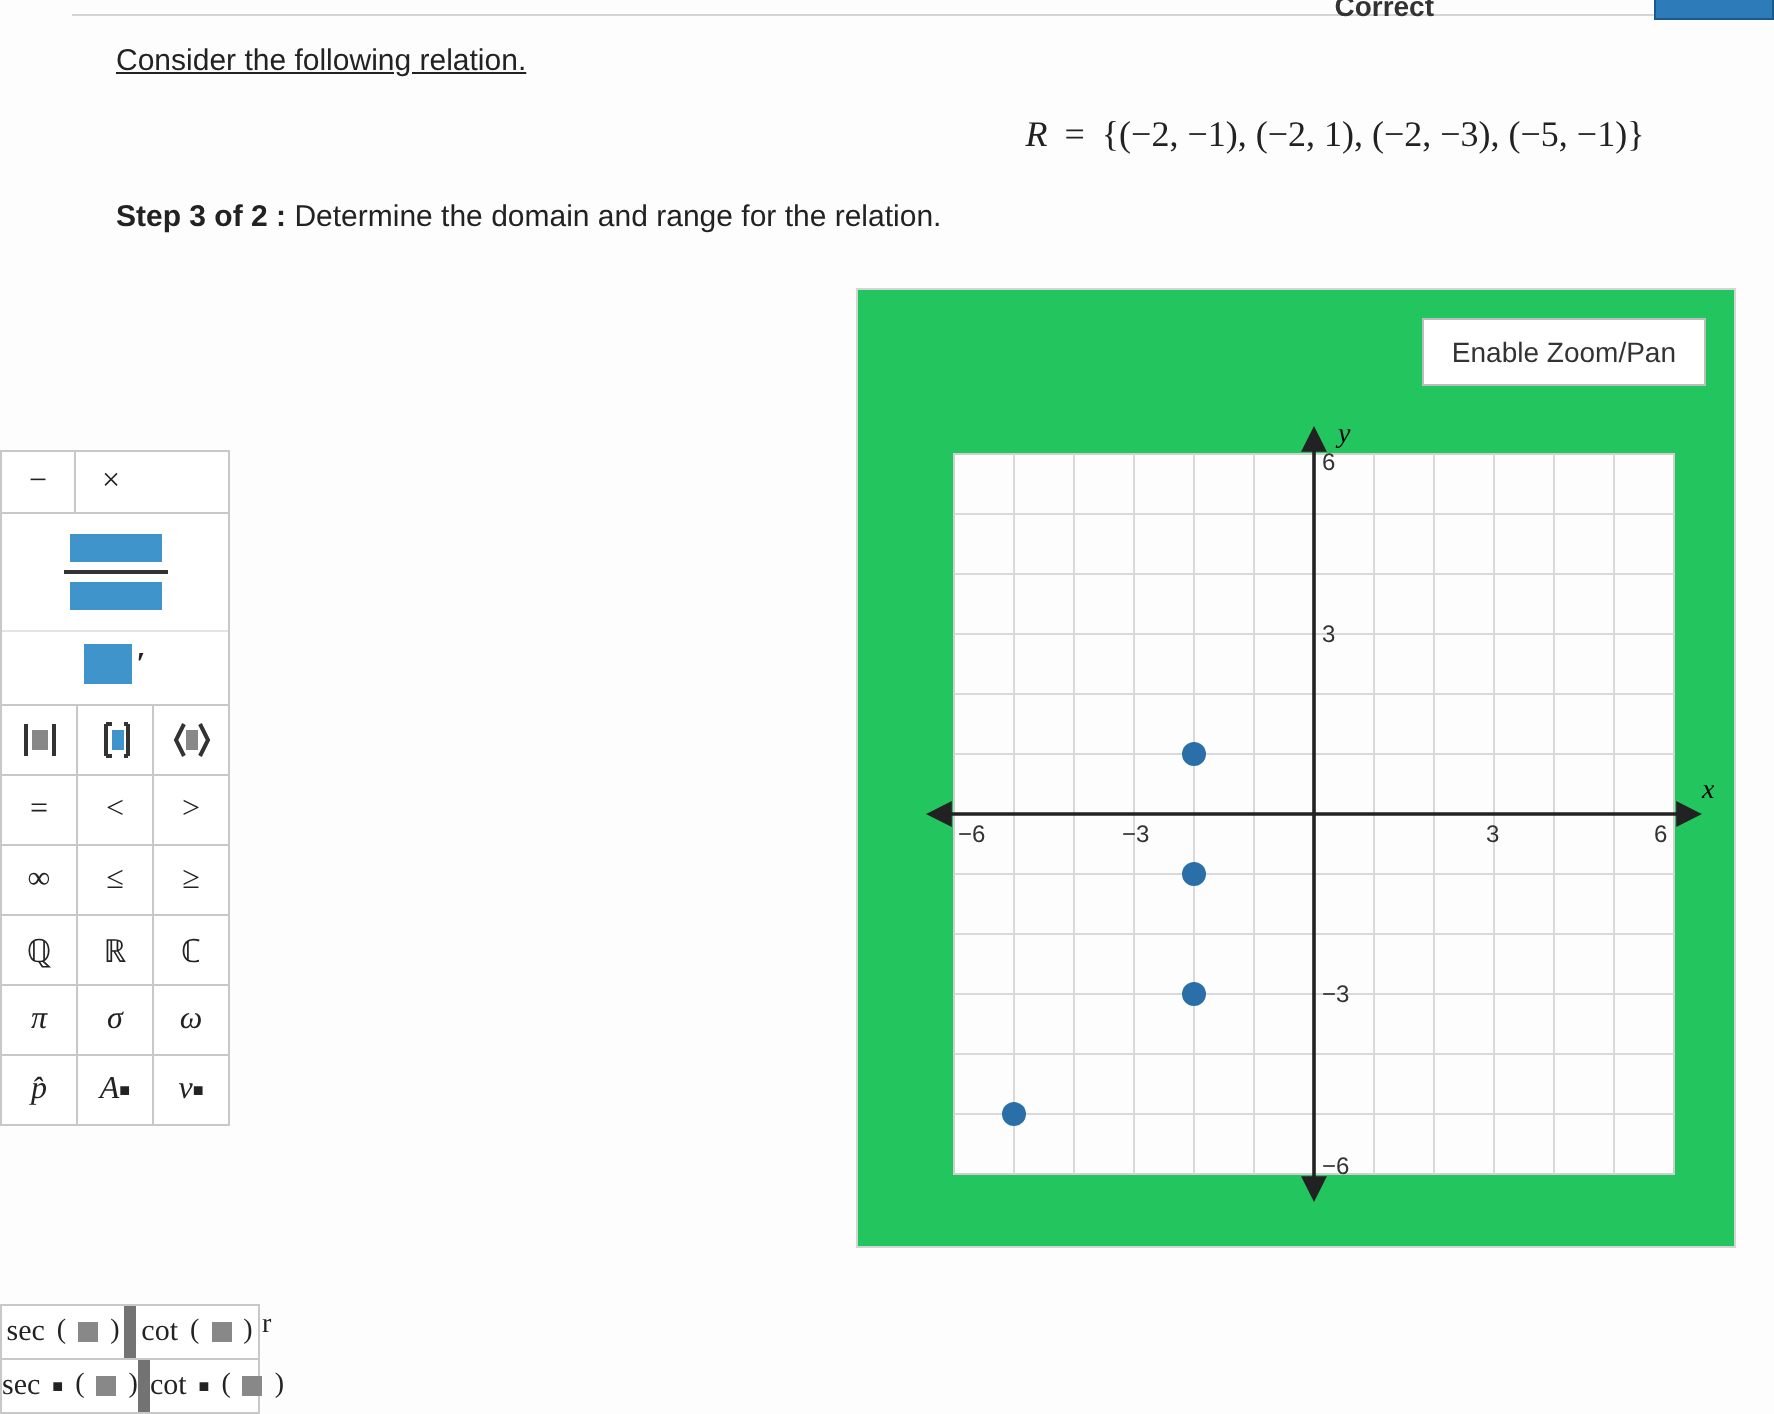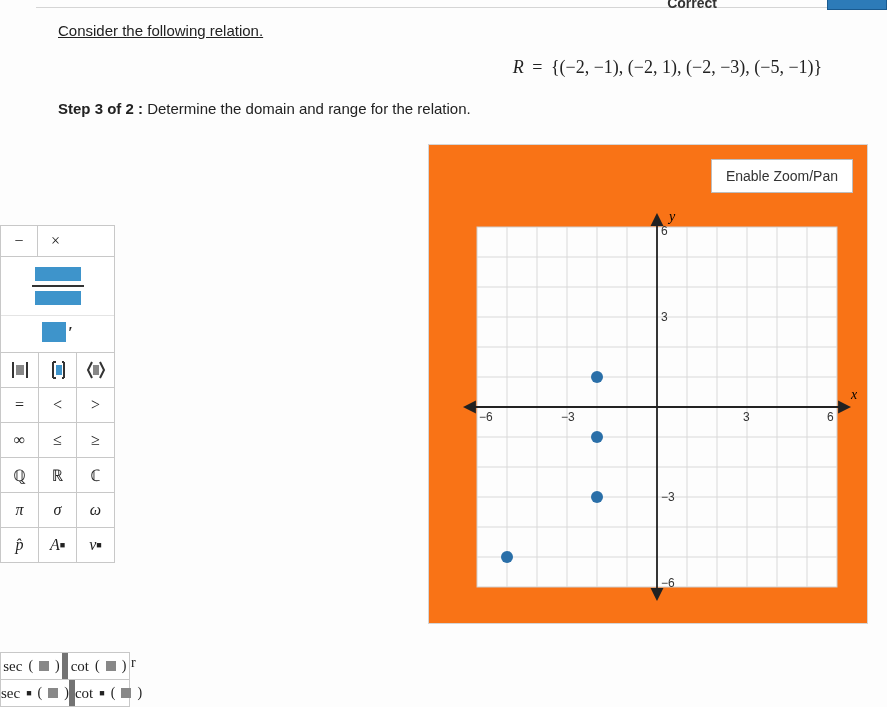--- a/index.html
+++ b/index.html
@@ -59,21 +59,21 @@
   .step b { font-weight: bold; }
 
   
   .graph-card {
     position: absolute;
     left: 428px;
     top: 144px;
     width: 440px;
     height: 480px;
     border: 1px solid #d5d5d5;
-    background: #f97316;
+    background: #22c55e;
   }
   .zoom-btn {
     position: absolute;
     top: 14px;
     right: 14px;
     background: #fff;
     border: 1px solid #bdbdbd;
     padding: 8px 14px;
     font-size: 14px;
     color: #333;

